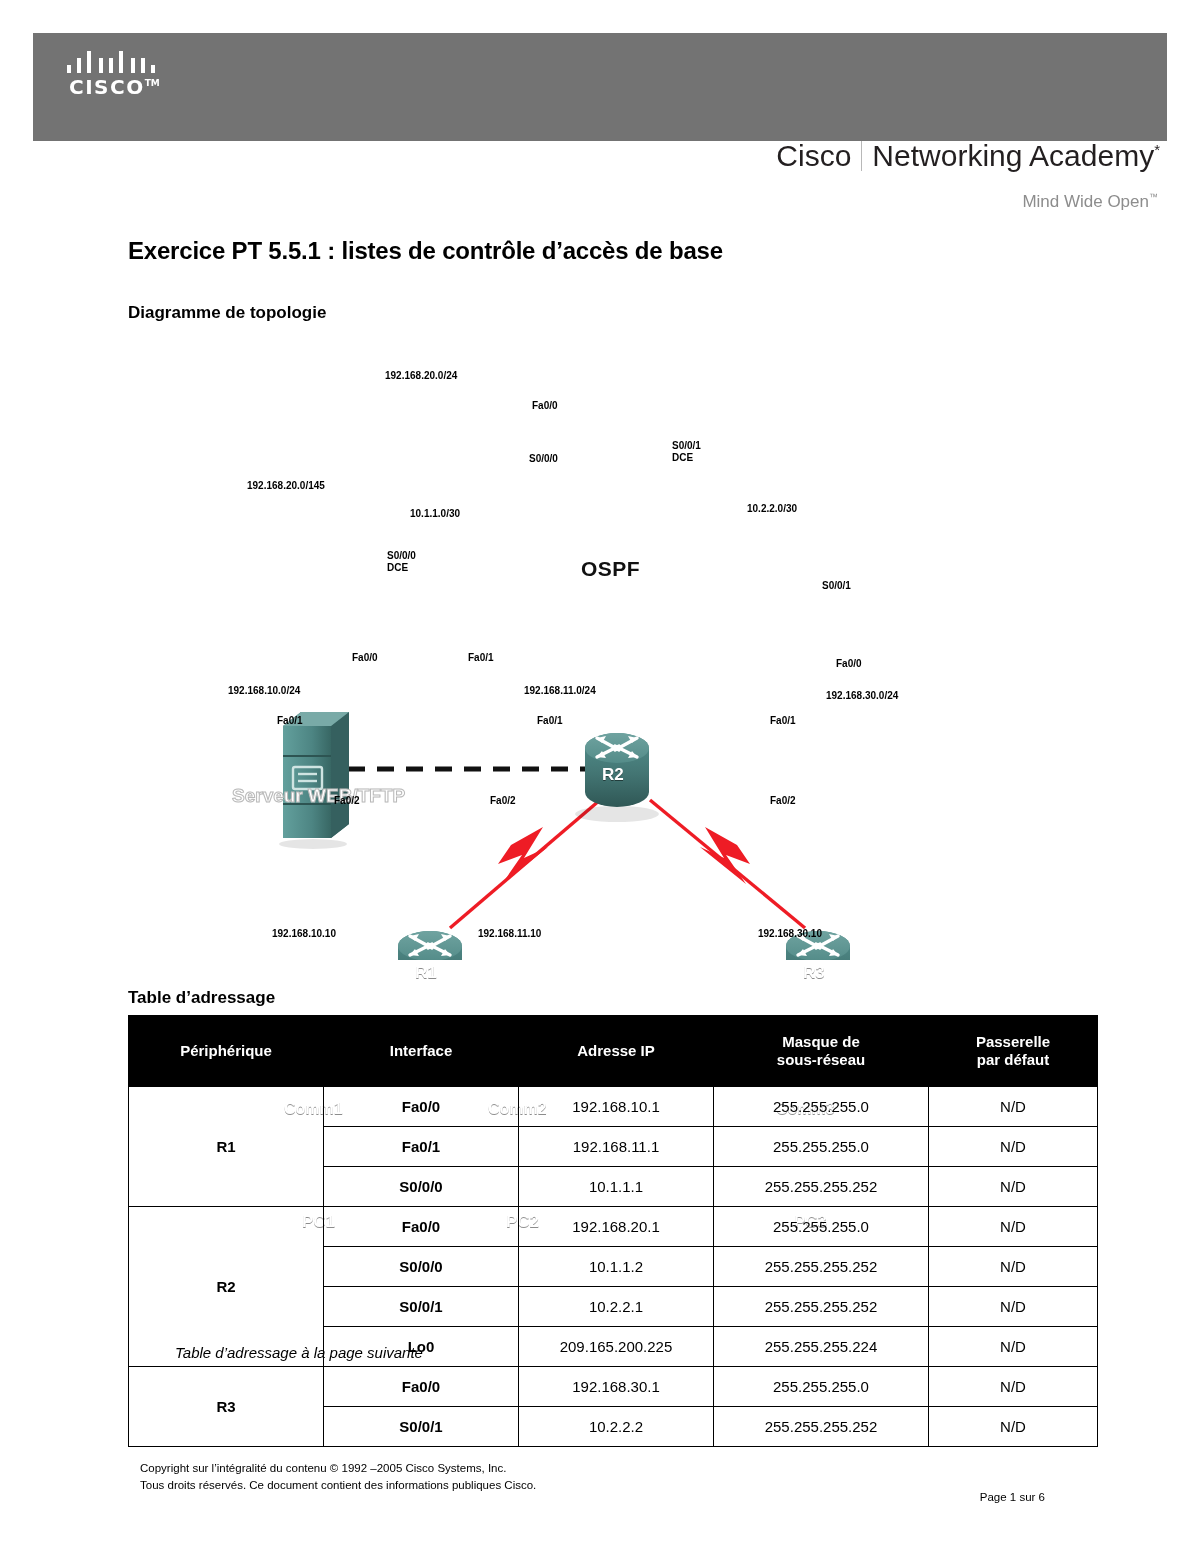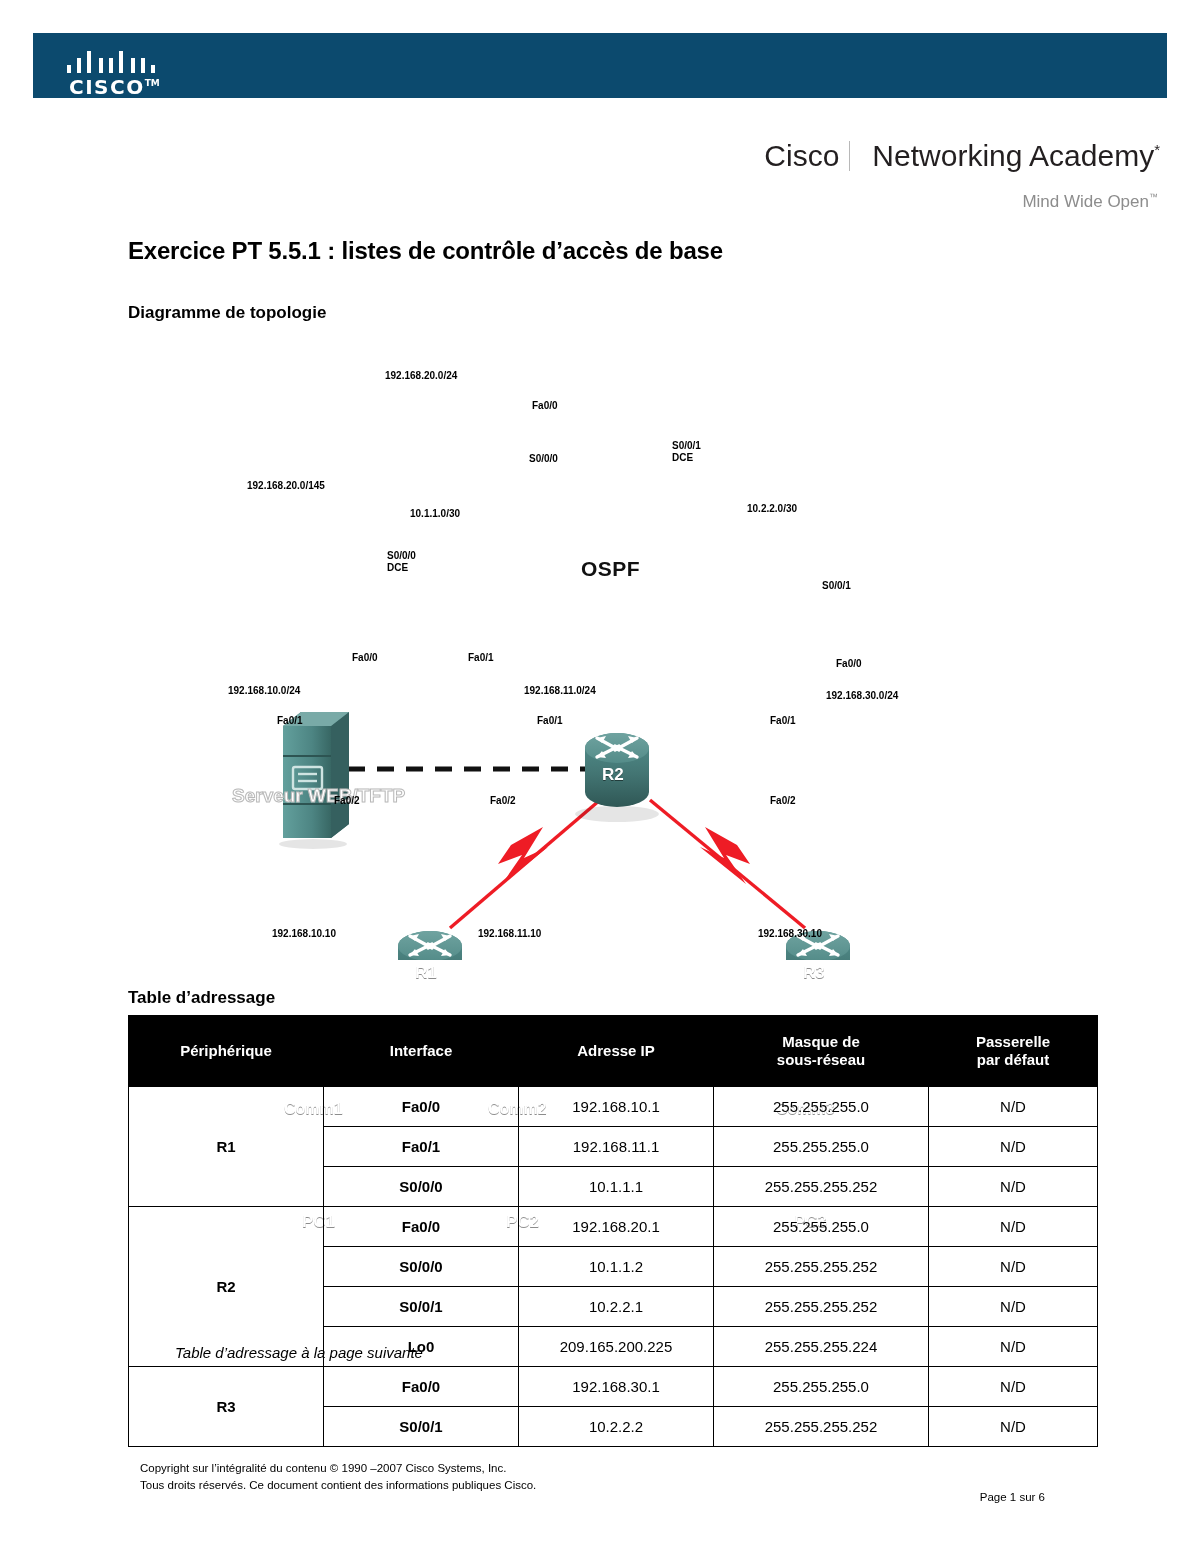--- a/index.html
+++ b/index.html
@@ -3,43 +3,43 @@
 <meta charset="utf-8">
 <style>
   html,body{margin:0;padding:0;}
   body{
     width:1200px;height:1553px;background:#ffffff;
     font-family:"Liberation Sans", sans-serif;
     color:#000;overflow:hidden;position:relative;
   }
   
   .cisco-bar{
-    position:absolute;left:33px;top:33px;width:1134px;height:65px;
-    background:#0c4a6e;
+    position:absolute;left:33px;top:33px;width:1134px;height:108px;
+    background:#737373;
   }
   .cisco-logo{position:absolute;left:34px;top:18px;width:120px;height:54px;}
   .cisco-bars{position:absolute;left:0;top:0;width:96px;height:22px;}
   .cisco-bars i{position:absolute;bottom:0;width:4px;background:#fff;display:block;}
   .cisco-word{
     position:absolute;left:2px;top:24px;color:#fff;
     font-family:"DejaVu Sans", sans-serif;
     font-size:20px;font-weight:bold;letter-spacing:1.5px;
   }
   .cisco-tm{font-size:9px;vertical-align:super;letter-spacing:0;}
 
   
   .na-logo{position:absolute;right:40px;top:140px;text-align:right;}
   .na-row1{
     font-family:"Liberation Sans", sans-serif;
     font-size:30px;color:#231f20;white-space:nowrap;line-height:1.05;
   }
   .na-cisco{font-weight:normal;}
   .na-div{display:inline-block;width:1px;height:30px;background:#b8b8b8;
           vertical-align:-5px;margin:0 10px;}
-  .na-ac{font-weight:normal;margin-left:12px;}
+  .na-ac{font-weight:normal;}
   .na-star{font-size:15px;vertical-align:super;}
   .na-row2{
     font-size:17px;color:#8d8d8d;margin-top:20px;
     padding-right:2px;white-space:nowrap;
   }
   .na-row2 .tm{font-size:9px;vertical-align:super;}
 
   
   .doc-title{
     position:absolute;left:128px;top:237px;
@@ -477,16 +477,16 @@
         <td class="c-int">S0/0/1</td>
         <td class="c-ip">10.2.2.2</td>
         <td class="c-mask">255.255.255.252</td>
         <td class="c-gw">N/D</td>
       </tr>
     </tbody>
 </table>
 
 <div class="note">Table d’adressage à la page suivante</div>
 <div class="foot">
-  <div>Copyright sur l’intégralité du contenu © 1990 –2007 Cisco Systems, Inc.</div>
+  <div>Copyright sur l’intégralité du contenu © 1992 –2005 Cisco Systems, Inc.</div>
   <div>Tous droits réservés. Ce document contient des informations publiques Cisco.</div>
 </div>
 <div class="pagenum">Page 1 sur 6</div>
 
 </body></html>

